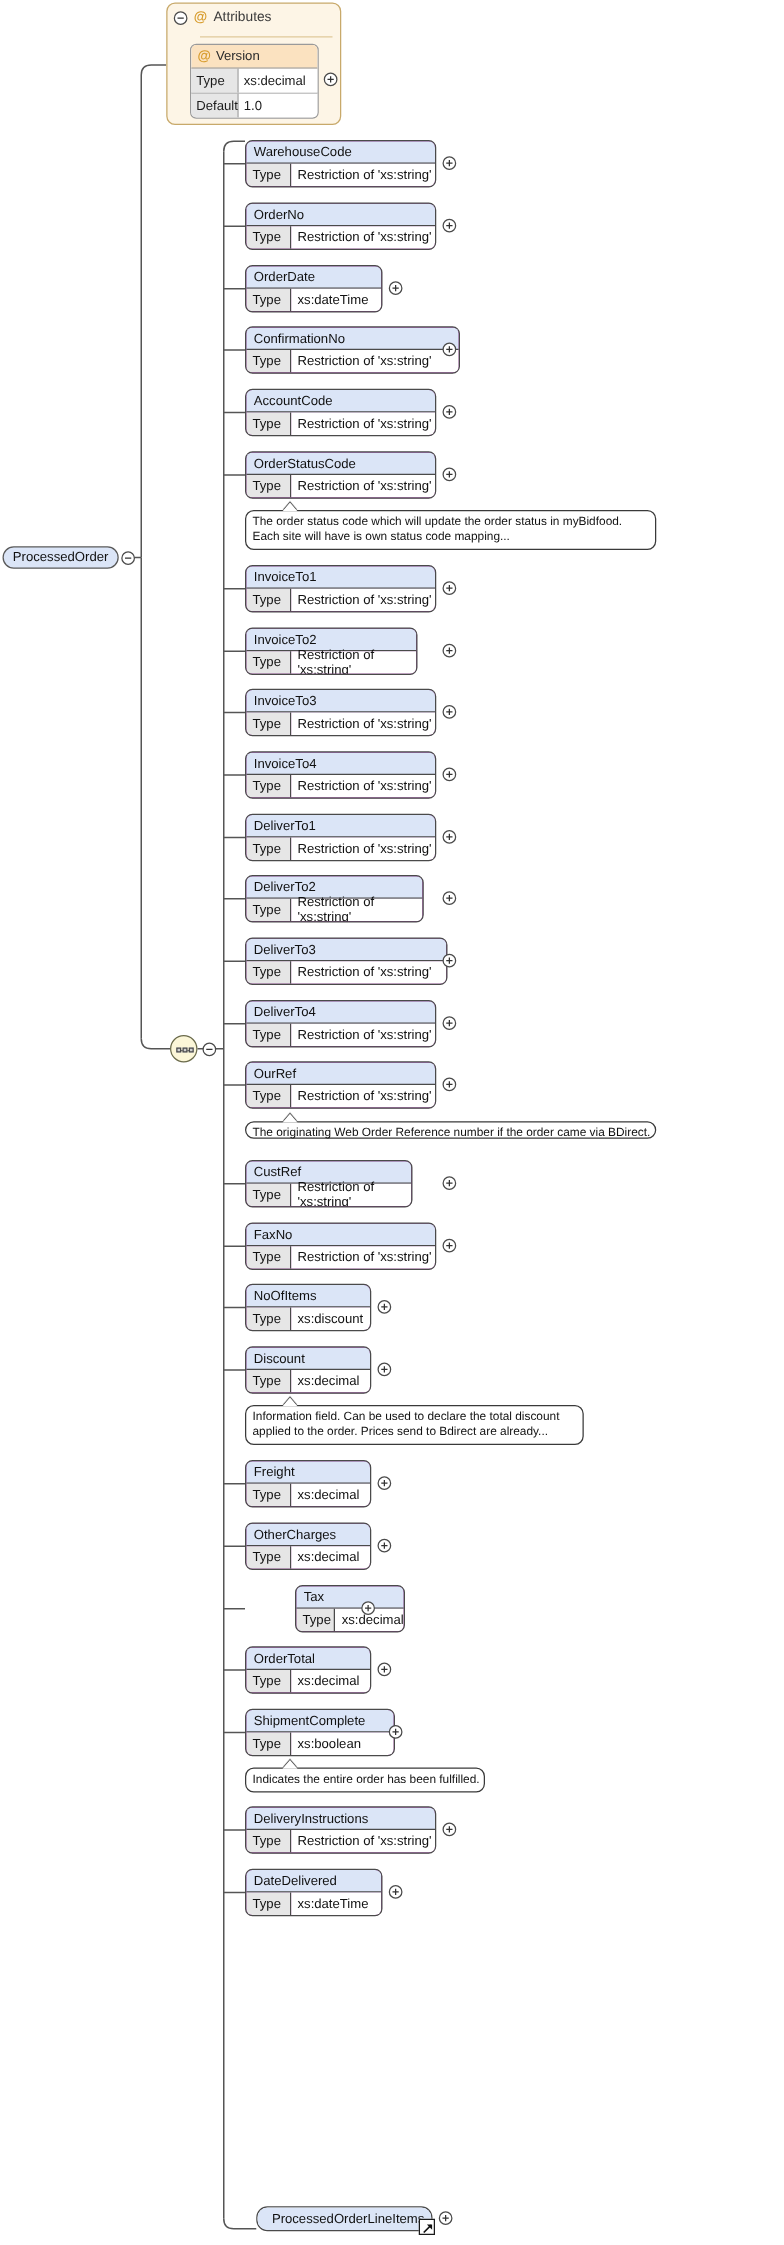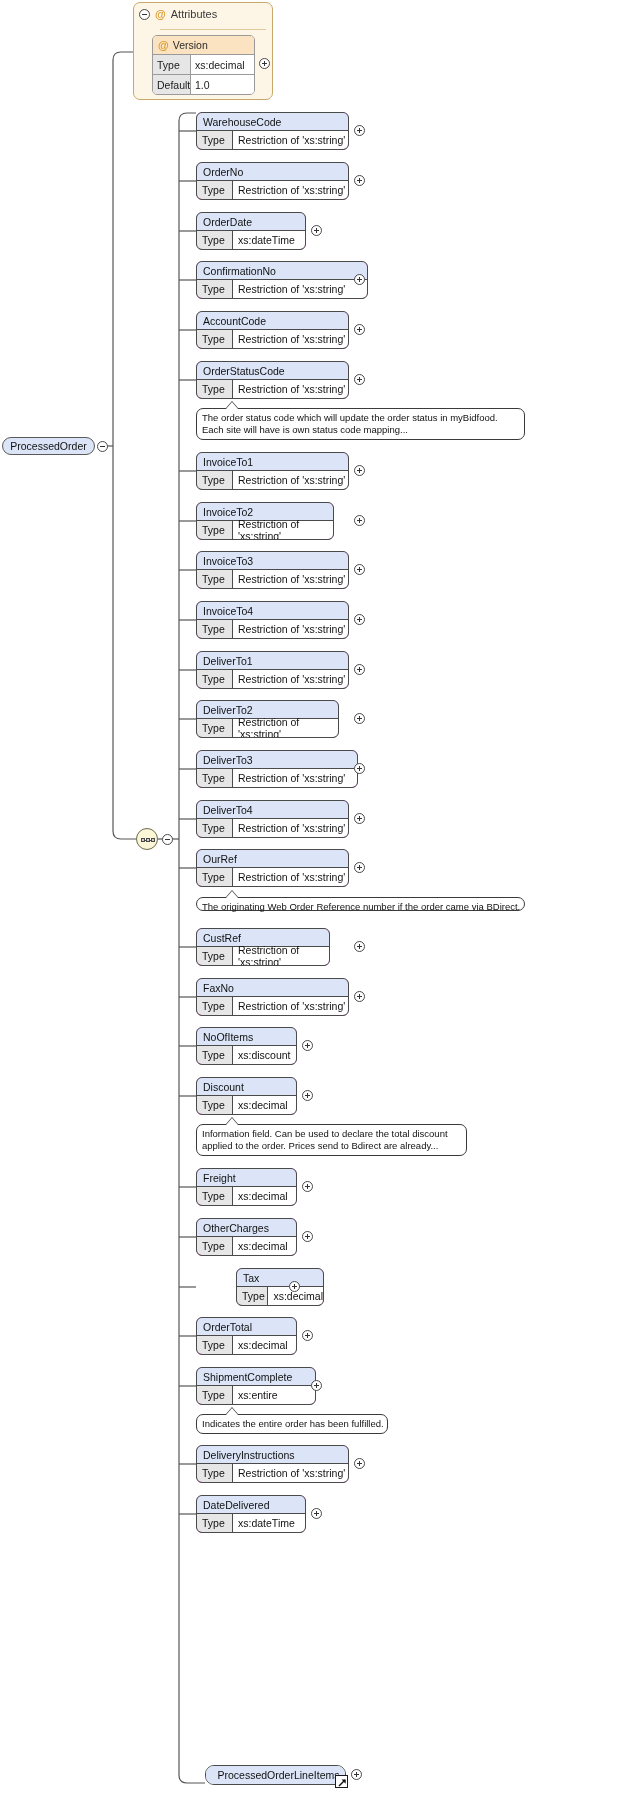--- a/index.html
+++ b/index.html
@@ -370,21 +370,21 @@
         <div class="tr">
           <span class="k">Type</span>
           <span class="v">xs:decimal</span>
         </div>
       </div>
       <div class="exp plus" style="left: 302px; top: 1330px;"></div>
       <div class="el" style="left: 196px; top: 1367px; width: 120px;">
         <div class="nm">ShipmentComplete</div>
         <div class="tr">
           <span class="k">Type</span>
-          <span class="v">xs:entire</span>
+          <span class="v">xs:boolean</span>
         </div>
       </div>
       <div class="exp plus" style="left: 311px; top: 1380px;"></div>
       <div class="el" style="left: 196px; top: 1445px; width: 153px;">
         <div class="nm">DeliveryInstructions</div>
         <div class="tr">
           <span class="k">Type</span>
           <span class="v">Restriction of 'xs:string'</span>
         </div>
       </div>

